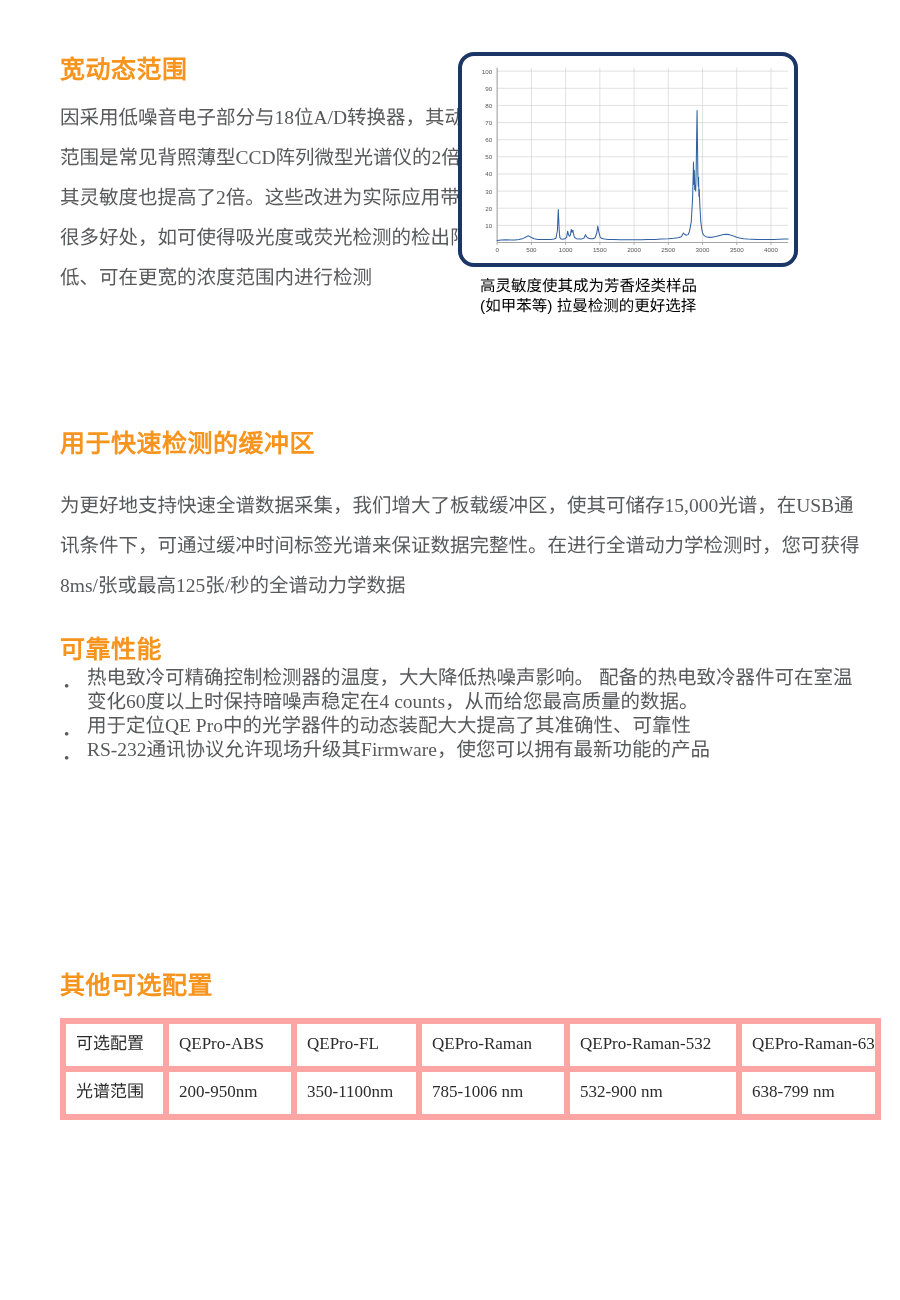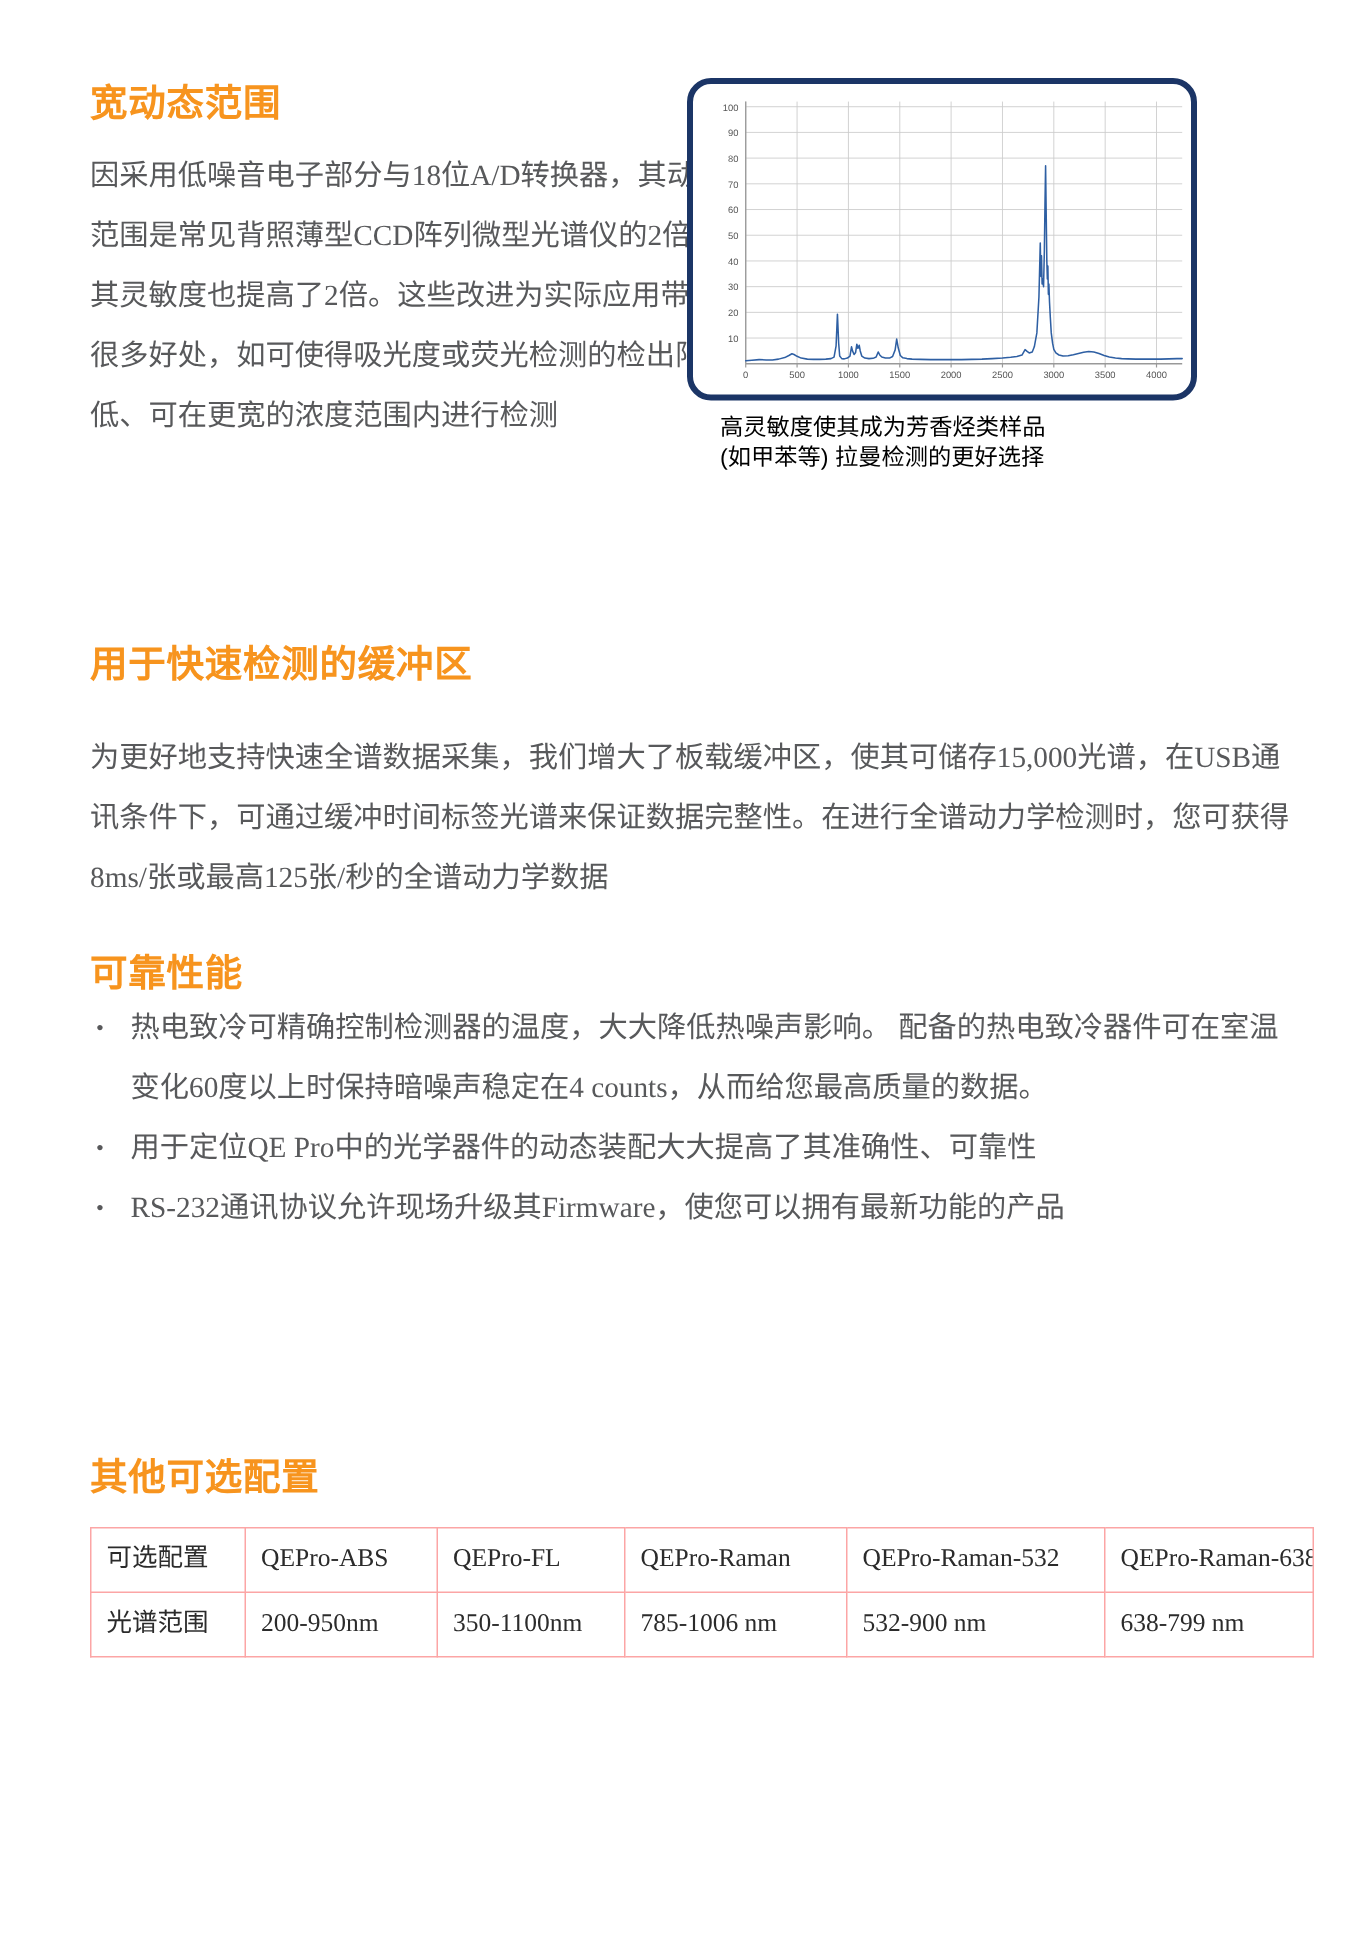--- a/index.html
+++ b/index.html
@@ -112,21 +112,21 @@
   ul.bullets {
     list-style: none;
     margin: 0;
     padding: 0;
   }
   ul.bullets > li {
     position: relative;
     padding-left: 27px;
     color: #58595B;
     font-size: 19.5px;
-    line-height: 40px;
+    line-height: 24px;
     font-family: "Liberation Serif", "DejaVu Serif", serif;
     margin-bottom: 0px;
   }
   ul.bullets > li::before {
     content: "•";
     position: absolute;
     left: 4px;
     top: 0;
     font-size: 15px;
     color: #58595B;
@@ -141,21 +141,21 @@
     width: 815px;
   }
   #section-options .heading-row { margin-bottom: 18px; margin-top: 44px; }
   table.options-table {
     border-collapse: collapse;
     width: 815px;
     table-layout: fixed;
     background: #fff;
   }
   table.options-table td {
-    border: 1px solid #fca5a5;
+    border: 6px solid #fca5a5;
     padding: 9px 10px 11px 10px;
     font-family: "Liberation Serif", "DejaVu Serif", serif;
     font-size: 17px;
     color: #2b2b2b;
     vertical-align: middle;
     height: 22px;
     line-height: 22px;
     white-space: nowrap;
     overflow: hidden;
   }

